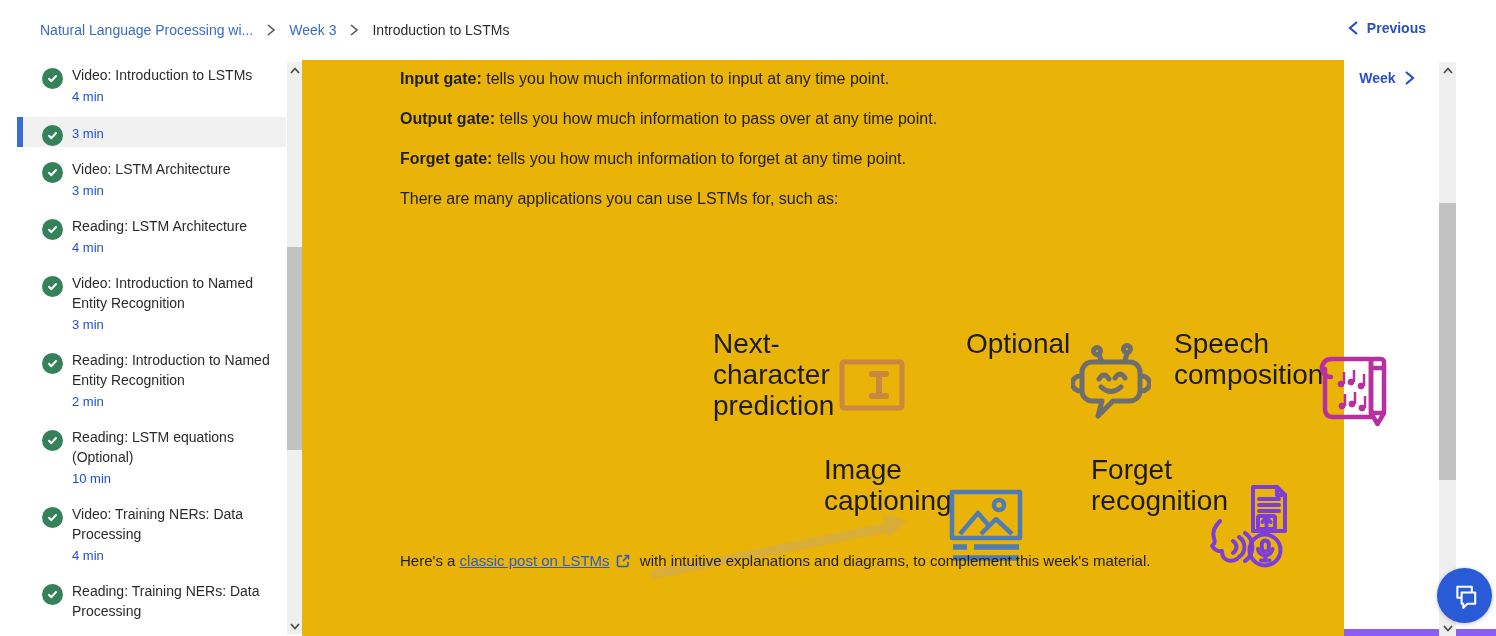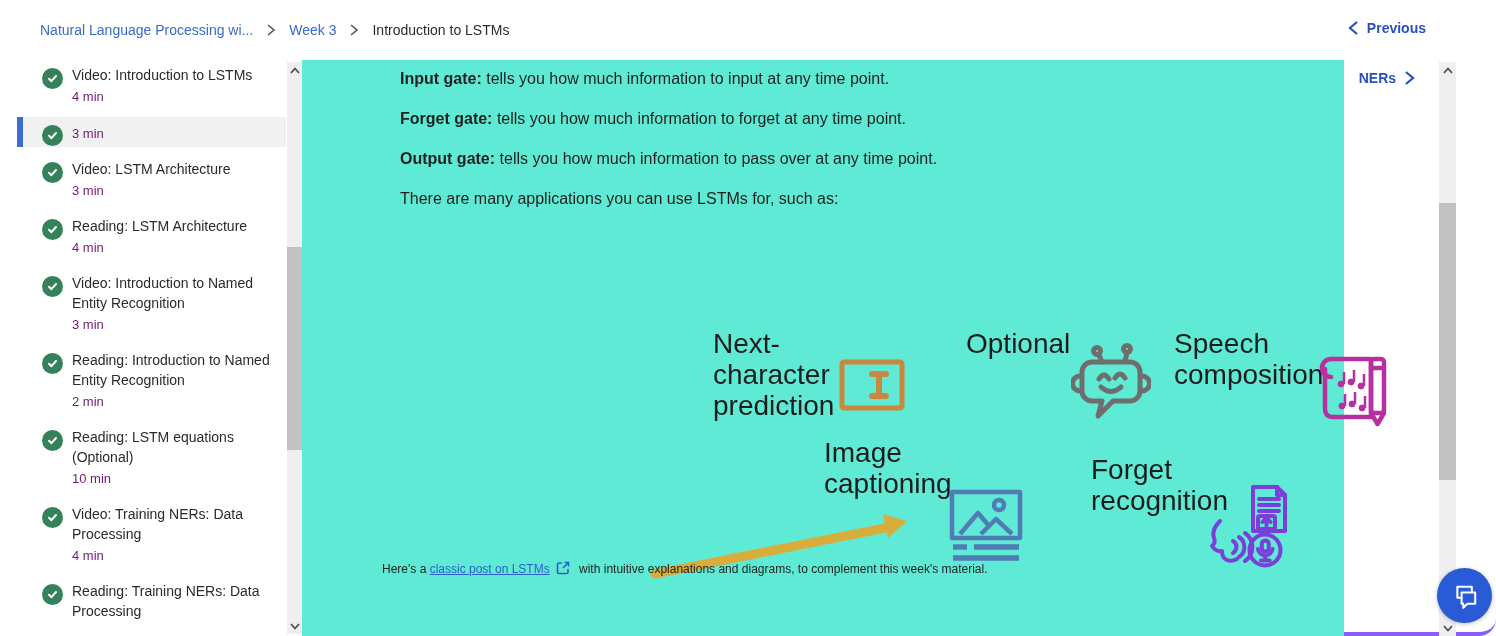--- a/index.html
+++ b/index.html
@@ -1,59 +1,59 @@
 <!DOCTYPE html>
 <html><head>
 <meta charset="utf-8">
 <style>
   * { margin:0; padding:0; box-sizing:border-box; }
   html,body { width:1496px; height:636px; overflow:hidden; background:#ffffff;
               font-family:"Liberation Sans", sans-serif; color:#1f1f1f; }
-  .page { position:relative; width:1496px; height:636px; border-bottom:4px solid #8b5cf6;border-radius:17px; }
+  .page { position:relative; width:1496px; height:636px; border-bottom:7px solid #8b5cf6; }
 
   
   .header { position:absolute; top:0; left:0; width:100%; height:60px; background:#fff; }
   .breadcrumb { position:absolute; left:40px; top:22px; display:flex; align-items:center; gap:10px; font-size:14px; }
   .crumb-link { color:#3a6bc9; text-decoration:none; cursor:pointer; }
   .crumb-current { color:#2b2b2b; }
   .sep-icon { display:flex; align-items:center; margin:0 2px; }
   .pager { position:absolute; right:70px; top:20px; display:flex; align-items:center; gap:34px;
            font-size:14px; font-weight:bold; color:#2a4fc0;flex-direction:column; }
   .pager .navbtn { display:flex; align-items:center; gap:8px; cursor:pointer; }
 
   
   .sidebar { position:absolute; top:60px; left:0; width:302px; height:576px; overflow:hidden; background:#fff; }
   .side-list { margin-top:0; }
   .side-item { position:relative; margin:0 16px 7px 17px; padding:5px 12px 5px 55px; cursor:pointer; }
   .side-item.active { background:#f1f1f1; box-shadow:inset 6px 0 0 #3b6cd1; }
   .check { position:absolute; left:25px; top:8px; width:21px; height:21px; border-radius:50%;
            background:#35815a; display:flex; align-items:center; justify-content:center; }
   .side-title { font-size:14px; line-height:20px; color:#2a2a2a; }
   .side-title .kind { font-weight:normal; }
-  .side-dur { font-size:13px; line-height:17px; color:#701a75; margin-top:3px; }
+  .side-dur { font-size:13px; line-height:17px; color:#1d4ed8; margin-top:3px; }
 
   
   .vscroll { position:absolute; background:#efefef; }
   .vscroll .arrow { position:absolute; left:0; width:100%; height:16px; display:flex;
                     align-items:center; justify-content:center; cursor:pointer; }
   .vscroll .thumb { position:absolute; left:0; width:100%; background:#c2c2c2; cursor:pointer; }
   .sb-side { left:287px; top:62px; width:15px; height:572px; }
   .sb-main { left:1439px; top:62px; width:17px; height:574px; }
 
   
-  .main { position:absolute; top:60px; left:302px; width:1042px; height:576px; background:#5eead4; }
+  .main { position:absolute; top:60px; left:302px; width:1042px; height:576px; background:#eab308; }
   .content { padding:8px 170px 0 98px; }
   .content p { font-size:16px; line-height:22px; margin-bottom:18px; }
   .content p strong { font-weight:bold; }
 
   .figure { position:absolute; left:400px; top:206px; width:780px; height:350px; }
   .app-label { position:absolute; font-size:28px; line-height:31px; color:#1c1c1c; }
   .app-icon { position:absolute; }
 
-  .closing { position:absolute; left:80px; top:490px; font-size:12px; line-height:22px;margin-top:8px; }
+  .closing { position:absolute; left:98px; top:490px; font-size:15px; line-height:22px; }
   .post-link { color:#2b5fc7; text-decoration:underline; cursor:pointer; }
   .ext-icon { display:inline-block; vertical-align:-2px; margin:0 6px 0 6px; }
 
   
   .chat-btn { position:absolute; left:1437px; top:568px; width:55px; height:55px; border-radius:50%;
               background:#2a5bd7; display:flex; align-items:center; justify-content:center;
               cursor:pointer; z-index:5; box-shadow:0 1px 4px rgba(0,0,0,.25); }
 </style>
 </head>
 <body>
@@ -78,21 +78,21 @@
     </div>
 
     <div class="pager">
       <span class="navbtn">
         <svg width="11" height="16" viewBox="0 0 11 16">
             <polyline points="9,2 2,8 9,14" fill="none" stroke="#2a4fc0" stroke-width="2.2"></polyline>
           </svg>
         <span>Previous</span>
       </span>
       <span class="navbtn">
-        <span>NERs</span>
+        <span>Week</span>
         <svg width="11" height="16" viewBox="0 0 11 16">
             <polyline points="2,2 9,8 2,14" fill="none" stroke="#2a4fc0" stroke-width="2.2"></polyline>
           </svg>
       </span>
     </div>
   </div>
 
   <div class="sidebar">
     <div class="side-list">
     <div class="side-item">
@@ -196,22 +196,22 @@
     <div class="arrow" style="bottom:0;">
       <svg width="10" height="7" viewBox="0 0 10 7">
           <polyline points="1,1 5,5.5 9,1" fill="none" stroke="#4f4f4f" stroke-width="1.8"></polyline>
         </svg>
     </div>
   </div>
 
   <div class="main">
     <div class="content">
       <p><strong>Input gate:</strong><span> tells you how much information to input at any time point.</span></p>
+      <p><strong>Output gate:</strong><span> tells you how much information to pass over at any time point.</span></p>
       <p><strong>Forget gate:</strong><span> tells you how much information to forget at any time point.</span></p>
-      <p><strong>Output gate:</strong><span> tells you how much information to pass over at any time point.</span></p>
       <p><strong></strong><span>There are many applications you can use LSTMs for, such as:</span></p>
     </div>
 
     <div class="figure">
 
       <div class="app-label" style="left:11px; top:62px; width:182px;">Next-character prediction</div>
       <svg class="app-icon" style="left:137px; top:93px;" width="66" height="52" viewBox="0 0 66 52">
         <rect x="3" y="3" width="60" height="46" rx="2" fill="none" stroke="#c9873f" stroke-width="5"></rect>
         <path d="M33 15 h14 M33 37 h14 M40 15 v22" fill="none" stroke="#c9873f" stroke-width="6" stroke-linecap="round"></path>
       </svg>
@@ -251,21 +251,21 @@
             <line x1="55" y1="35" x2="55" y2="23" stroke-width="2.5"></line>
           <circle cx="33" cy="55" r="3"></circle>
             <line x1="36" y1="55" x2="36" y2="43" stroke-width="2.5"></line>
           <circle cx="43" cy="53" r="3"></circle>
             <line x1="46" y1="53" x2="46" y2="41" stroke-width="2.5"></line>
           <circle cx="53" cy="57" r="3"></circle>
             <line x1="56" y1="57" x2="56" y2="45" stroke-width="2.5"></line>
         </g>
       </svg>
 
-      <div class="app-label" style="left:122px; top:171px; width:128px;">Image captioning</div>
+      <div class="app-label" style="left:122px; top:188px; width:128px;">Image captioning</div>
       <svg class="app-icon" style="left:247px; top:223px;" width="74" height="76" viewBox="0 0 74 76">
         <g fill="none" stroke="#4f7cb4" stroke-width="4.5" stroke-linejoin="round">
           <rect x="3" y="3" width="68" height="46"></rect>
           <circle cx="50" cy="16" r="5"></circle>
           <path d="M11 45 L29 24 L41 38"></path>
           <path d="M32 45 L47 30 L63 45"></path>
           <line x1="4" y1="58" x2="18" y2="58" stroke-width="5.5"></line>
           <line x1="25" y1="58" x2="70" y2="58" stroke-width="5.5"></line>
           <line x1="4" y1="69" x2="70" y2="69" stroke-width="5.5"></line>
         </g>

